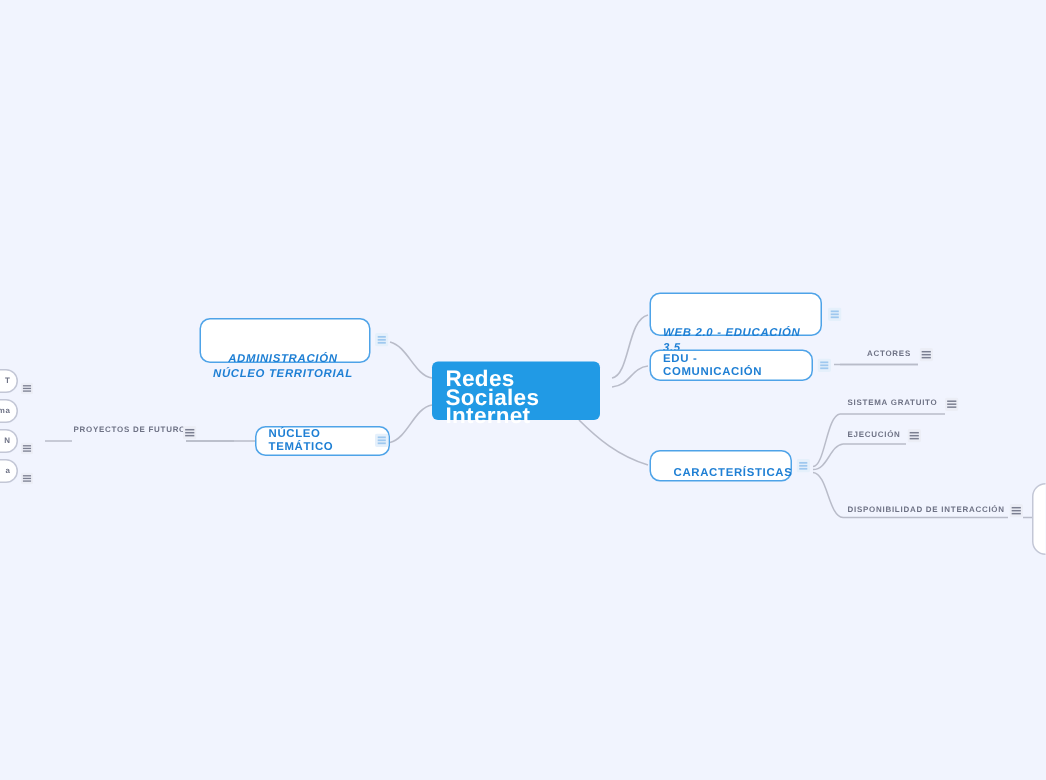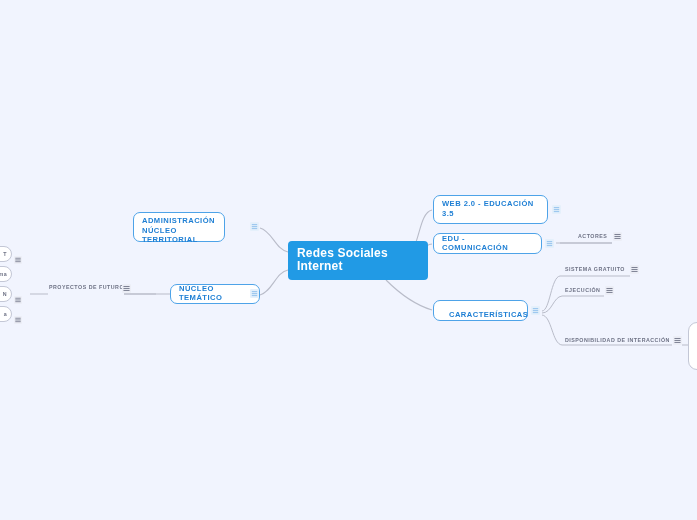--- a/index.html
+++ b/index.html
@@ -26,28 +26,28 @@
     width: 697px;
     height: 520px;
     pointer-events: none;
   }
 
   
   .root-node {
     position: absolute;
     left: 288px;
     top: 241px;
-    width: 140px;
+    width: 112px;
     height: 39px;
     background: #219ae5;
     border-radius: 4px;
     box-sizing: border-box;
     padding: 6px 9px 0 9px;
     color: #ffffff;
-    font-size: 12px;
+    font-size: 15px;
     font-weight: bold;
     line-height: 12.5px;
     letter-spacing: 0.2px;
     z-index: 5;
   }
 
   
   .node {
     position: absolute;
     box-sizing: border-box;
@@ -59,24 +59,25 @@
     font-weight: bold;
     letter-spacing: 0.45px;
     line-height: 9.6px;
     display: flex;
     align-items: flex-end;
     padding: 0 8px;
     z-index: 4;
   }
   .node.two-line {
     align-items: flex-start;
-    padding-top: 3px;
-  }
-
-  #node-admin      { left: 133px; top: 212px; width: 92px; height: 30px; }
+    padding-top: 21px;
+    font-style: italic;
+  }
+
+  #node-admin      { left: 133px; top: 212px; width: 114px; height: 30px; text-align: center; }
   #node-nucleo     { left: 170px; top: 284px; width: 90px;  height: 20px; }
   #node-web20      { left: 433px; top: 195px; width: 115px; height: 29px; }
   #node-edu        { left: 433px; top: 233px; width: 109px; height: 21px; }
   #node-caract     { left: 433px; top: 300px; width: 95px;  height: 21px; padding-left: 15px; }
 
   
   .leaf {
     position: absolute;
     color: #6e7285;
     font-size: 5.3px;

